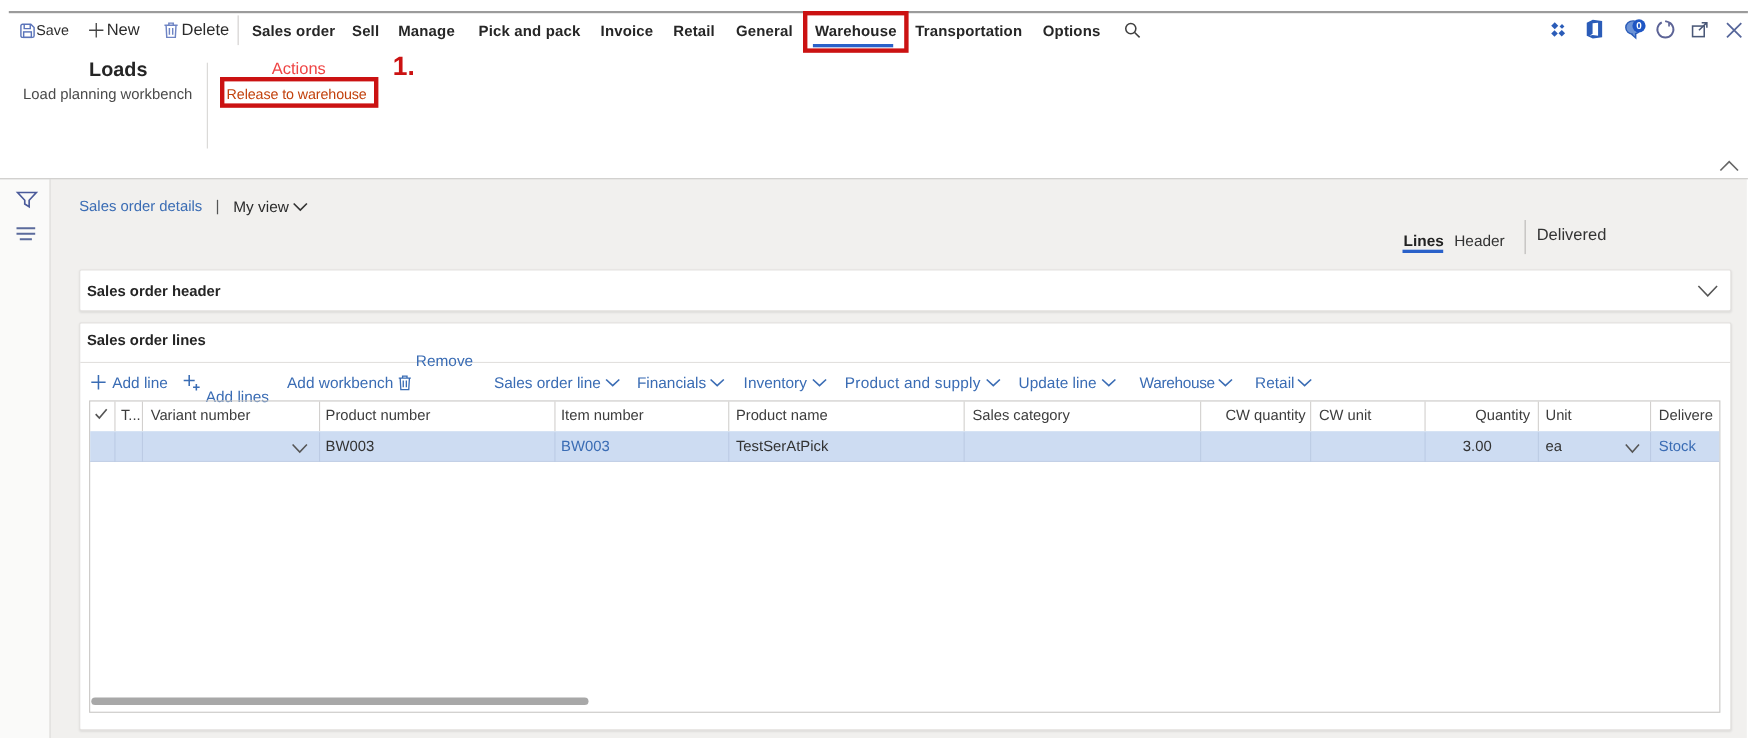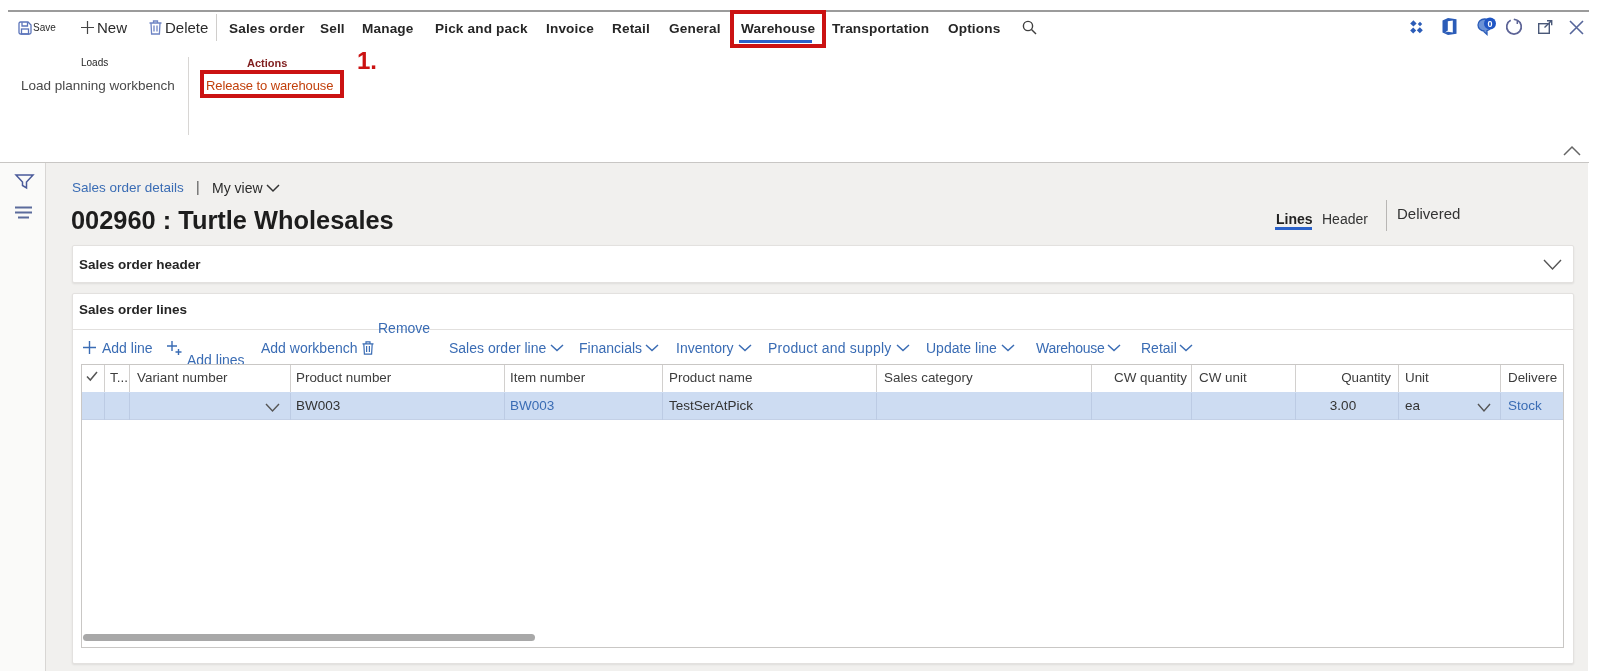--- a/index.html
+++ b/index.html
@@ -15,21 +15,21 @@
 <div class="a" id="content-bg" style="left:0;top:163px;width:1588px;height:508px;background:#f1f0ee"></div>
 <div class="a" id="sidebar" style="left:0;top:163px;width:46px;height:508px;background:#fafaf9;border-right:1px solid #d8d6d4"></div>
 <div class="a" id="card1" style="left:72px;top:245px;width:1502px;height:38px;background:#fff;border:1px solid #e3e1df;border-radius:2px;box-shadow:0 1px 2px rgba(0,0,0,.08)"></div>
 <div class="a" id="card2" style="left:72px;top:293px;width:1502px;height:371px;background:#fff;border:1px solid #e3e1df;border-radius:2px;box-shadow:0 1px 2px rgba(0,0,0,.08)"></div>
 
 <svg style="left:18px;top:21px" width="14" height="14" viewBox="0 0 14 14" fill="none" stroke="#5b74ba" stroke-width="1.3">
       <path d="M1 2.5 a1.5 1.5 0 0 1 1.5-1.5 H10 L13 4 V11.5 a1.5 1.5 0 0 1-1.5 1.5 H2.5 A1.5 1.5 0 0 1 1 11.5 Z"></path>
       <path d="M4 1.3 V5 H9.5 V1.3"></path>
       <rect x="3.5" y="8" width="7" height="5"></rect>
     </svg>
-<div class="t" style="left:33px;top:20px;font-size:10px;color:#2b2b2b">Save</div>
+<div class="t" style="left:33px;top:20px;font-size:13px;color:#2b2b2b">Save</div>
 <svg style="left:81px;top:21px" width="13" height="13" viewBox="0 0 13 13" stroke="#444" stroke-width="1.2">
       <path d="M6.5 0 V13 M0 6.5 H13"></path>
     </svg>
 <div class="t" style="left:97px;top:20px;font-size:15px;color:#2b2b2b">New</div>
 <svg style="left:149px;top:20px" width="13" height="15" viewBox="0 0 13 15" fill="none" stroke="#6e84c4" stroke-width="1.3">
       <path d="M0.5 3 H12.5 M4.5 3 V1 H8.5 V3 M2 3 L2.6 14 H10.4 L11 3 M5 5.5 V11.5 M8 5.5 V11.5"></path>
     </svg>
 <div class="t" style="left:165px;top:20px;font-size:15px;color:#2b2b2b">Delete</div>
 <div class="a" style="left:216px;top:14px;width:1px;height:27px;background:#d0cecc"></div>
 <div class="t tab" style="left:229px;top:21px">Sales order</div>
@@ -68,24 +68,24 @@
       <path d="M12.3 2.3 L12.3 6 M12.3 2.3 L8.8 1.2" stroke-width="1.5"></path>
     </svg>
 <svg style="left:1538px;top:20px" width="15" height="14" viewBox="0 0 15 14" fill="none" stroke="#4a5878" stroke-width="1.4">
       <rect x="0.7" y="3.7" width="10.6" height="9.6"></rect>
       <path d="M6.5 7.5 L13.5 0.8 M9 0.7 H13.7 V5.2"></path>
     </svg>
 <svg style="left:1569px;top:20px" width="15" height="15" viewBox="0 0 15 15" stroke="#56669a" stroke-width="1.6">
       <path d="M1 1 L14 14 M14 1 L1 14"></path>
     </svg>
 
-<div class="t" style="left:81px;top:55px;font-size:10px;font-weight:normal;color:#252525">Loads</div>
+<div class="t" style="left:81px;top:55px;font-size:18px;font-weight:bold;color:#252525">Loads</div>
 <div class="t" style="left:21px;top:78px;color:#4a4a4a;font-size:13.5px">Load planning workbench</div>
 <div class="a" style="left:188px;top:57px;width:1px;height:78px;background:#d8d6d4"></div>
-<div class="t" style="left:247px;top:55px;font-size:11px;font-weight:bold;color:#7f1d1d">Actions</div>
+<div class="t" style="left:247px;top:55px;font-size:15px;font-weight:normal;color:#ef4444">Actions</div>
 <div class="a" style="left:200px;top:70px;width:144px;height:28px;border:4px solid #cb1212"></div>
 <div class="t" style="left:206px;top:78px;color:#c2410c;font-size:13px;letter-spacing:-0.1px">Release to warehouse</div>
 <div class="t" style="left:357px;top:53px;font-size:24px;font-weight:bold;color:#cb1212">1.</div>
 <div class="a" style="left:0;top:162px;width:1589px;height:1px;background:#c8c6c4"></div>
 <svg style="left:1563px;top:146px" width="18" height="10" viewBox="0 0 18 10" fill="none" stroke="#666" stroke-width="1.5">
       <path d="M1 9 L9 1 L17 9"></path>
     </svg>
 
 <svg style="left:15px;top:174px" width="19" height="15" viewBox="0 0 19 15" fill="none" stroke="#4a5a9a" stroke-width="1.5">
       <path d="M1 1 H18 L11.5 8 V14 L7.5 11.5 V8 Z"></path>
@@ -93,21 +93,20 @@
 <svg style="left:15px;top:206px" width="18" height="13" viewBox="0 0 18 13" stroke="#5b6b9c" stroke-width="1.8">
       <path d="M0 1.5 H17 M0 6.5 H17 M3 11.5 H14"></path>
     </svg>
 
 <div class="t" style="left:72px;top:180px;color:#3a6cb4;font-size:13.5px">Sales order details</div>
 <div class="t" style="left:196px;top:179px;color:#555">|</div>
 <div class="t" style="left:212px;top:180px;color:#2b2b2b">My view</div>
 <svg style="left:266px;top:184px" width="14" height="8" viewBox="0 0 14 8" fill="none" stroke="#333" stroke-width="1.5">
       <path d="M1 1 L7 7 L13 1"></path>
     </svg>
-<div class="t" style="left:71px;top:206px;font-size:25.4px;line-height:28px;font-weight:bold;color:#1d1d1d">002960 : Turtle Wholesales</div>
 <div class="t" style="left:1276px;top:211px;font-weight:bold;color:#222">Lines</div>
 <div class="a" style="left:1275px;top:227px;width:37px;height:2.5px;background:#2a61c9"></div>
 <div class="t" style="left:1322px;top:211px;color:#333">Header</div>
 <div class="a" style="left:1386px;top:200px;width:1px;height:31px;background:#b8b6b4"></div>
 <div class="t" style="left:1397px;top:206px;font-size:15px;color:#333">Delivered</div>
 
 <div class="t" style="left:79px;top:257px;font-size:13.5px;font-weight:bold;color:#252525">Sales order header</div>
 <svg style="left:1543px;top:259px" width="19" height="11" viewBox="0 0 19 11" fill="none" stroke="#555" stroke-width="1.4">
       <path d="M1 1 L9.5 10 L18 1"></path>
     </svg>

